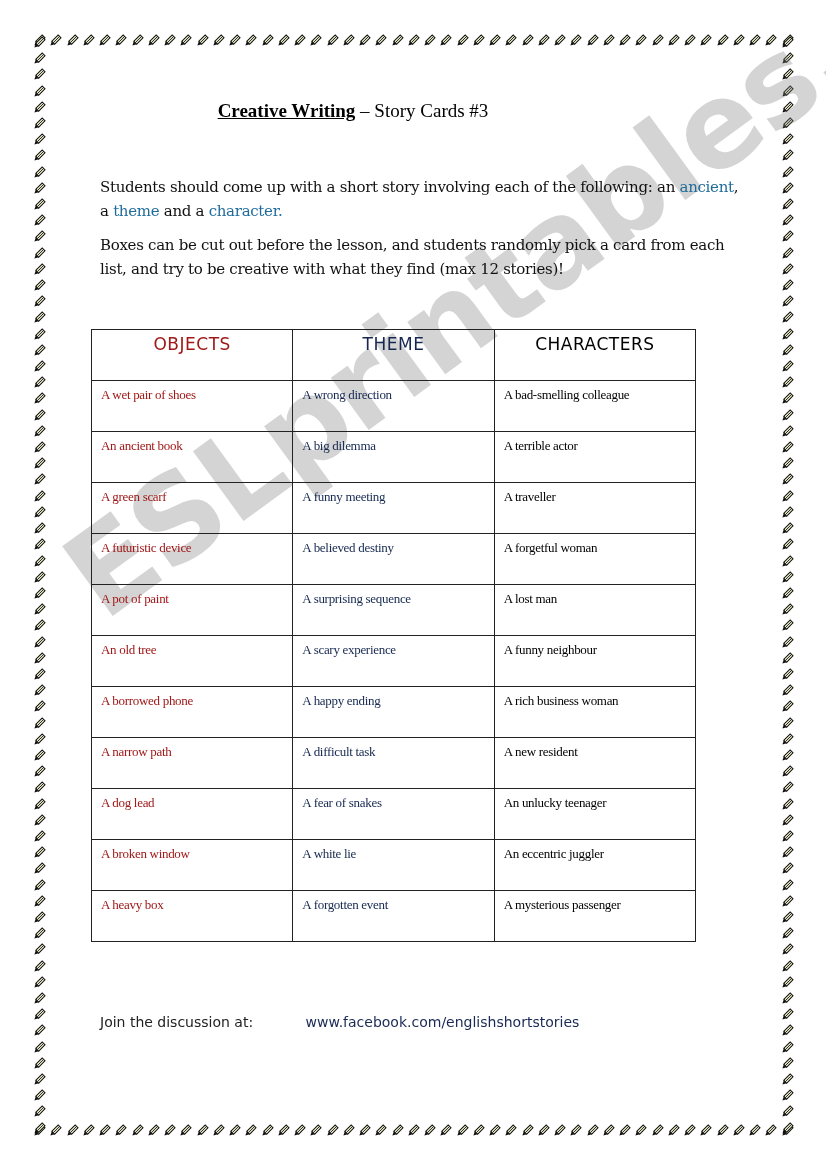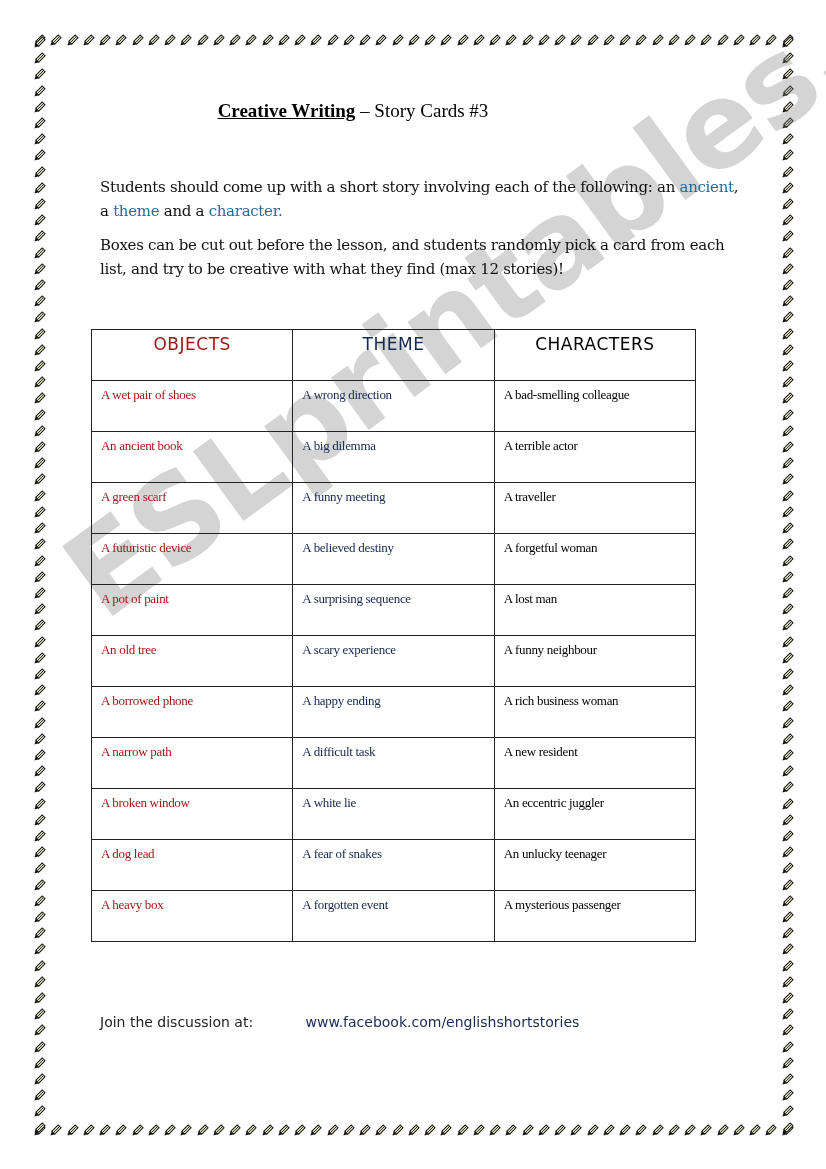--- a/index.html
+++ b/index.html
@@ -2161,28 +2161,28 @@
         <td class="c-obj">A borrowed phone</td>
         <td class="c-thm">A happy ending</td>
         <td class="c-chr">A rich business woman</td>
       </tr>
       <tr>
         <td class="c-obj">A narrow path</td>
         <td class="c-thm">A difficult task</td>
         <td class="c-chr">A new resident</td>
       </tr>
       <tr>
+        <td class="c-obj">A dog lead</td>
+        <td class="c-thm">A fear of snakes</td>
+        <td class="c-chr">An unlucky teenager</td>
+      </tr>
+      <tr>
         <td class="c-obj">A broken window</td>
         <td class="c-thm">A white lie</td>
         <td class="c-chr">An eccentric juggler</td>
-      </tr>
-      <tr>
-        <td class="c-obj">A dog lead</td>
-        <td class="c-thm">A fear of snakes</td>
-        <td class="c-chr">An unlucky teenager</td>
       </tr>
       <tr>
         <td class="c-obj">A heavy box</td>
         <td class="c-thm">A forgotten event</td>
         <td class="c-chr">A mysterious passenger</td>
       </tr>
     </tbody>
 </table>
 
 <div class="footer">

